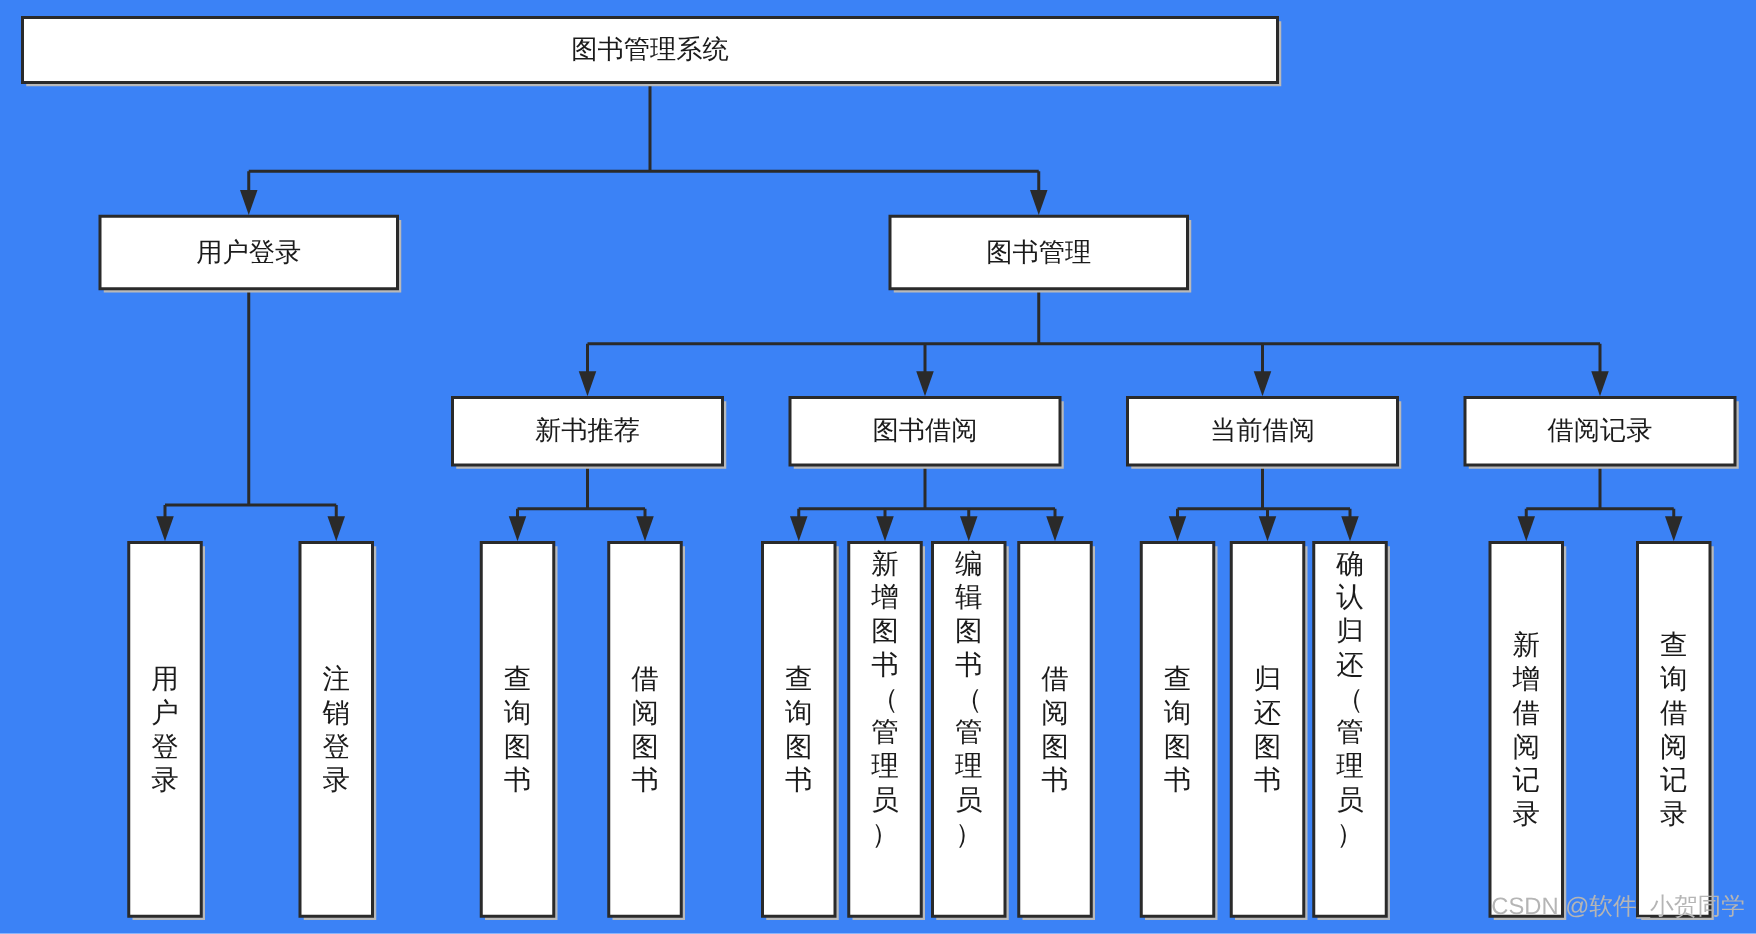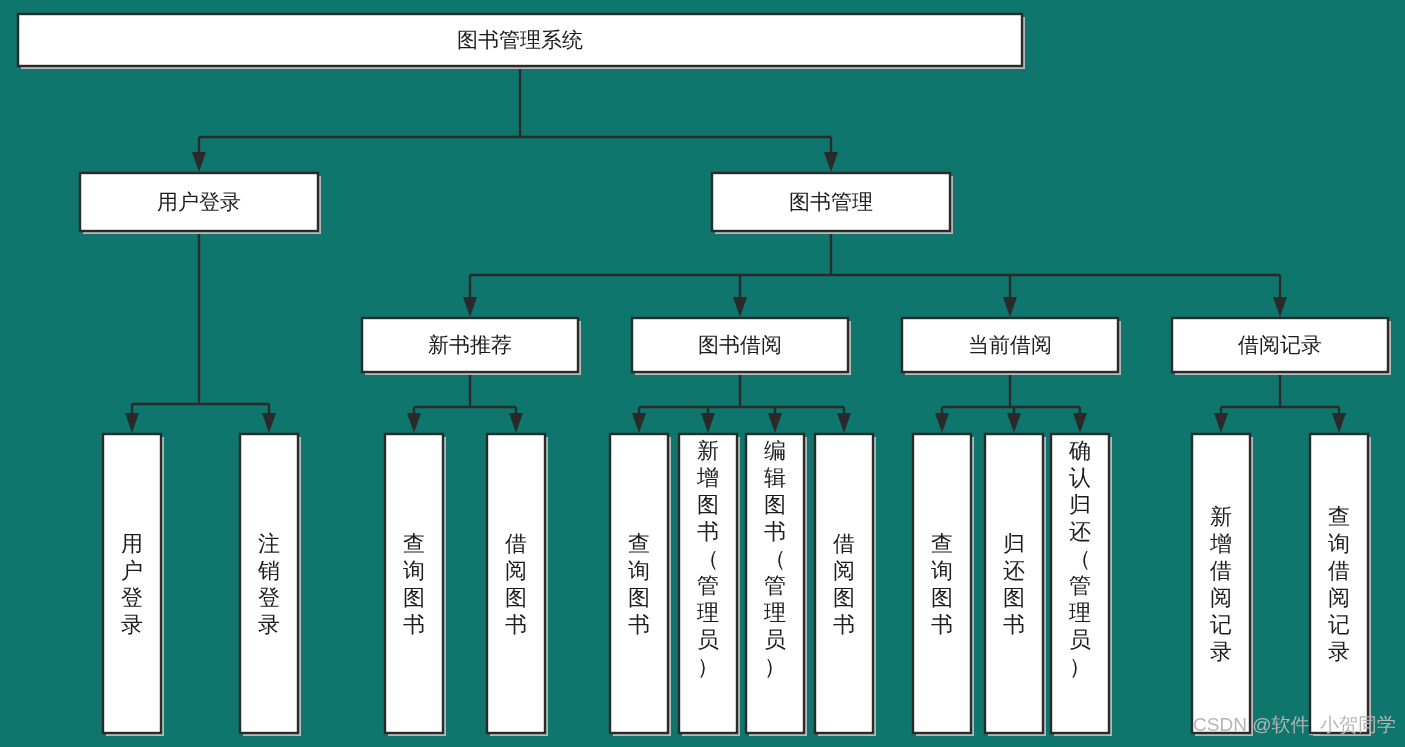--- a/index.html
+++ b/index.html
@@ -10,21 +10,21 @@
   body {
     width: 1405px;
     height: 747px;
     font-family: "Liberation Sans", "DejaVu Sans", sans-serif;
     overflow: hidden;
   }
   #diagram-root {
     position: relative;
     width: 1405px;
     height: 747px;
-    background: #0f766e;
+    background: #3b82f6;
   }
   svg.diagram-canvas {
     position: absolute;
     top: 0;
     left: 0;
     width: 1405px;
     height: 747px;
   }
   .node-box {
     fill: #ffffff;

